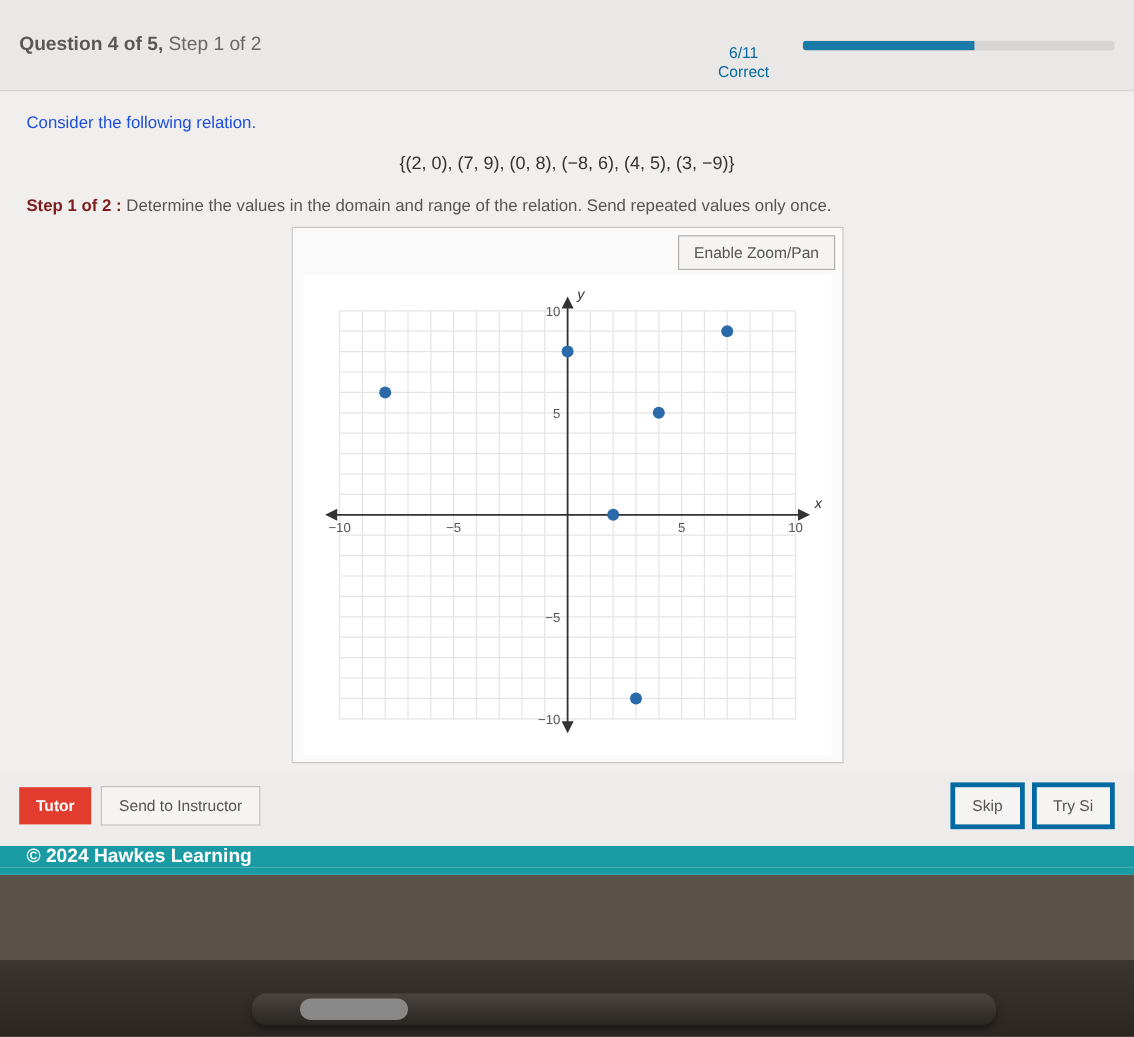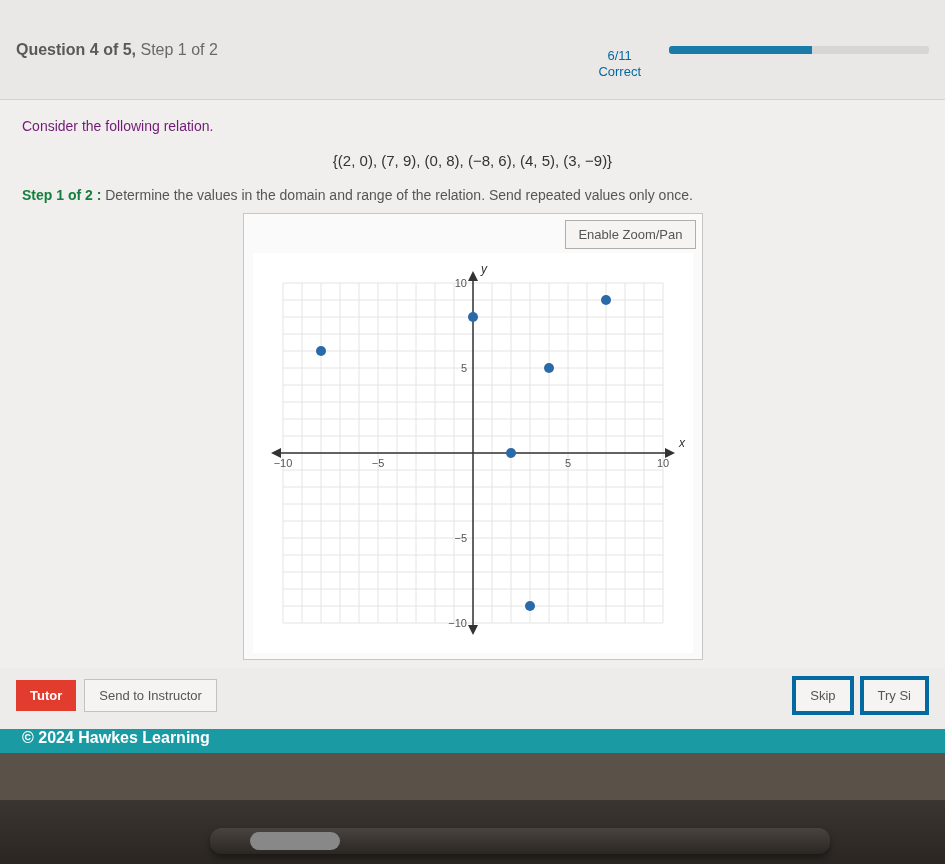--- a/index.html
+++ b/index.html
@@ -12,21 +12,21 @@
     position: relative;
   }
   .app {
     background: #eeeceb;
     border-bottom: 6px solid #1a9aa3;
     position: relative;
   }
   .header-row {
     display: flex;
     align-items: center;
-    padding: 20px 16px;
+    padding: 8px 16px;
     border-bottom: 1px solid #d4d2d0;
     background: #eae8e6;
   }
   .question-label {
     font-size: 16px;
     color: #5a5858;
     font-weight: 600;
     flex: 1;
   }
   .question-label .step { font-weight: 400; color: #6a6868; }
@@ -50,35 +50,35 @@
     height: 100%;
     width: 55%;
     background: #1a7aa8;
   }
   .content {
     padding: 18px 22px 8px 22px;
     background: #f1efee;
   }
   .prompt {
     font-size: 14px;
-    color: #701a75;
+    color: #1d4ed8;
     margin-bottom: 18px;
   }
   .relation {
     text-align: center;
     font-size: 15px;
     color: #333;
     margin-bottom: 18px;
   }
   .step-line {
     font-size: 14px;
     color: #555;
     margin-bottom: 10px;
   }
-  .step-line b { color: #15803d; }
+  .step-line b { color: #7f1d1d; }
   .graph-panel {
     width: 460px;
     margin: 0 auto;
     border: 1px solid #c8c6c4;
     background: #fafafa;
     padding: 6px;
   }
   .zoom-row {
     display: flex;
     justify-content: flex-end;

